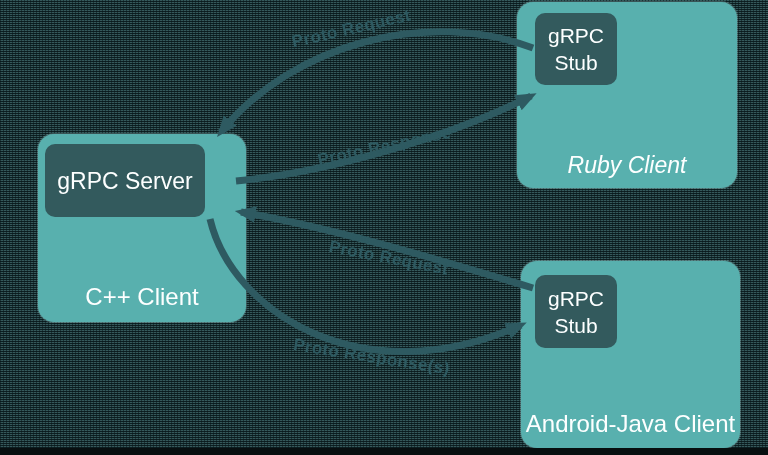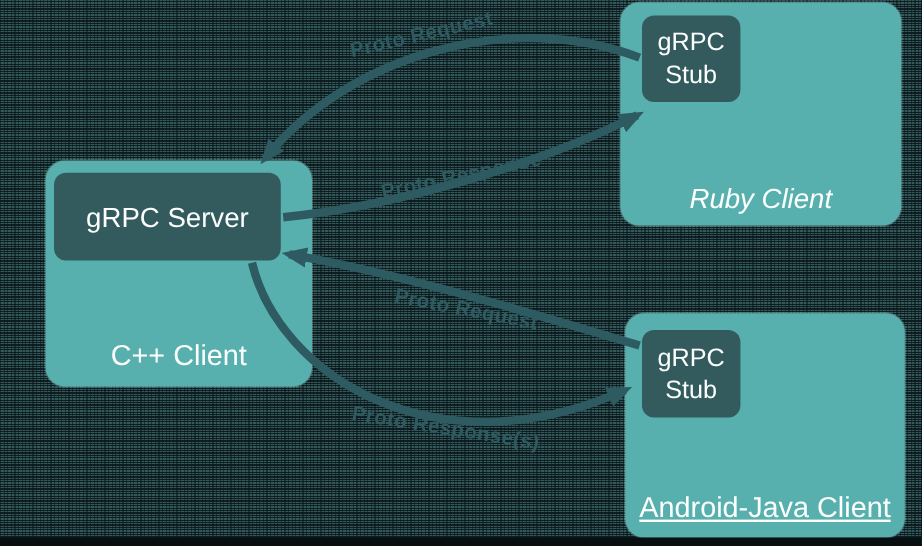--- a/index.html
+++ b/index.html
@@ -24,21 +24,20 @@
   }
   .bottom-strip{
     position:absolute;left:0;bottom:0;width:100%;height:7px;
     background:var(--bottom-strip);
   }
   .node{
     position:absolute;
     background:var(--node-fill);
     border-radius:16px;
     box-shadow:0 0 0 1px rgba(173,227,225,0.28);
-    padding-left:14px;
   }
   .inner{
     position:absolute;
     background:var(--inner-fill);
     border-radius:10px;
     display:flex;flex-direction:column;align-items:center;justify-content:center;
     color:var(--node-text);
     text-align:center;
   }
   .server-text{font-size:23px;line-height:26px;}
@@ -62,40 +61,40 @@
   .el-2{left:316px;top:151px;transform:rotate(-12deg);}
   .el-3{left:331px;top:237px;transform:rotate(11deg);}
   .el-4{left:295px;top:335px;transform:rotate(9deg);}
 </style>
 </head>
 <body>
 
 <div class="canvas">
 
   <div class="node" style="left:38px;top:134px;width:208px;height:188px;">
-    <div class="inner server-text" style="left:7px;top:10px;width:189px;height:73px;">
+    <div class="inner server-text" style="left:7px;top:10px;width:160px;height:73px;">
       <span>gRPC Server</span>
     </div>
     <div class="node-label" style="bottom:11px;">C++ Client</div>
   </div>
 
   <div class="node" style="left:517px;top:2px;width:220px;height:186px;">
     <div class="inner stub-text" style="left:18px;top:11px;width:82px;height:72px;">
       <span>gRPC</span>
       <span>Stub</span>
     </div>
     <div class="node-label" style="bottom:9px;font-size:23px;font-style:italic;">Ruby Client</div>
   </div>
 
   <div class="node" style="left:521px;top:261px;width:219px;height:187px;">
     <div class="inner stub-text" style="left:14px;top:14px;width:82px;height:73px;">
       <span>gRPC</span>
       <span>Stub</span>
     </div>
-    <div class="node-label" style="bottom:10px;text-decoration:underline;">Android-Java Client</div>
+    <div class="node-label" style="bottom:10px;">Android-Java Client</div>
   </div>
 
   <svg class="edges" width="768" height="455" viewBox="0 0 768 455">
     <defs>
       <marker id="ah" viewBox="0 0 10 10" refX="7" refY="5" markerWidth="3" markerHeight="3" orient="auto">
         <polygon points="0,1 10,5 0,9" fill="#2e5a61"></polygon>
       </marker>
     </defs>
     <path d="M533,48 C428,8 292,44 221,132" marker-end="url(#ah)"></path>
     <path d="M236,181 C330,172 452,136 531,96" marker-end="url(#ah)"></path>

